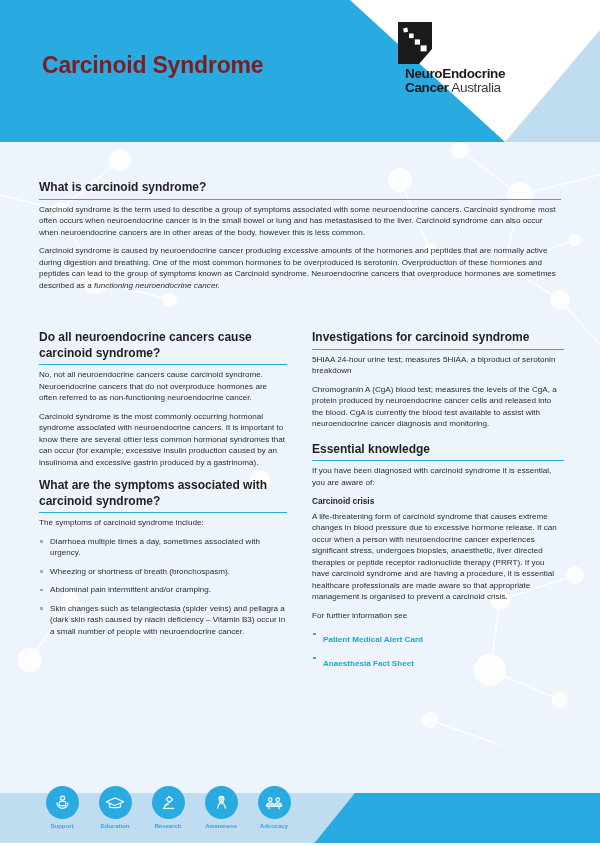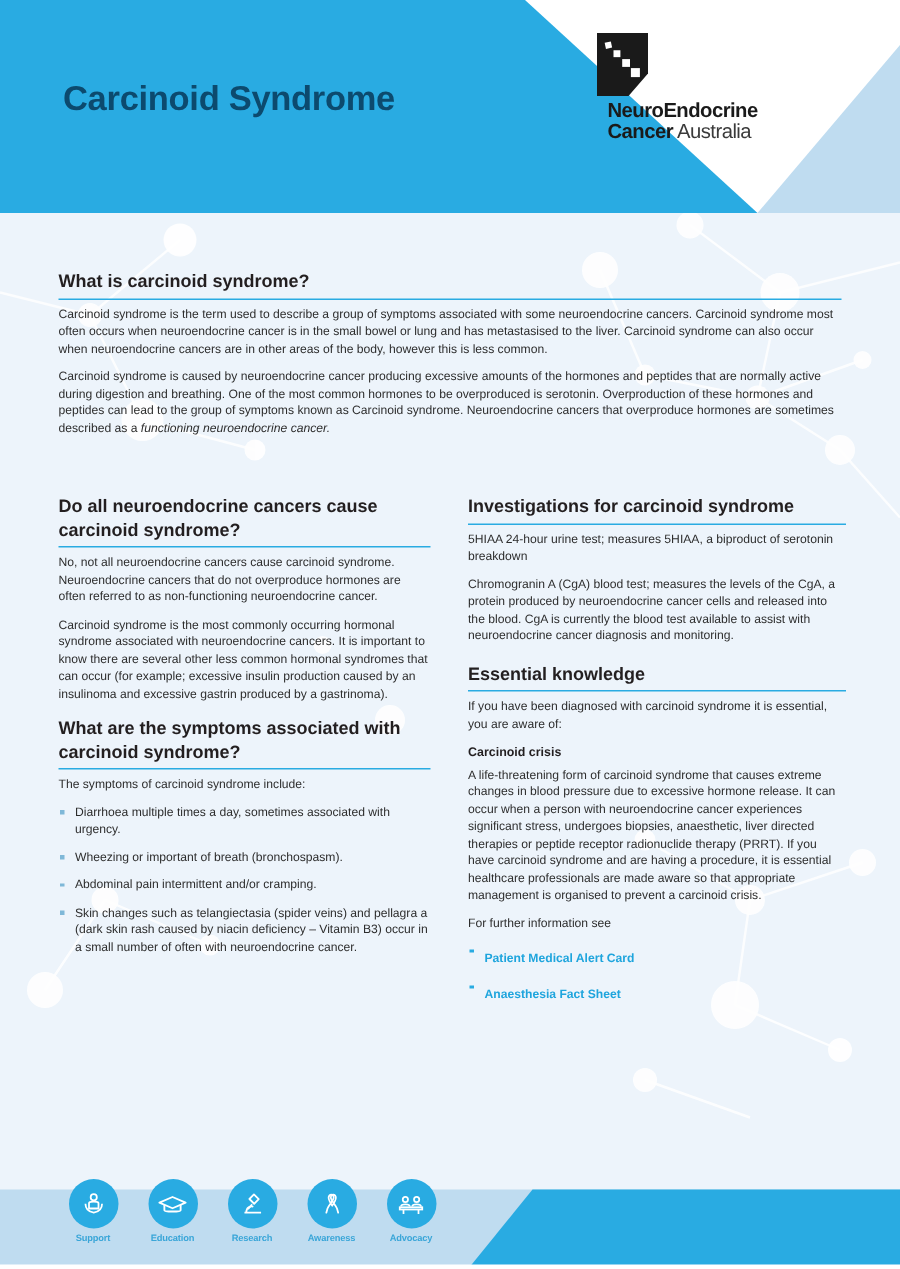--- a/index.html
+++ b/index.html
@@ -43,21 +43,21 @@
     position: absolute;
     left: 0; top: 0;
     width: 600px; height: 142px;
   }
   .header-title {
     position: absolute;
     left: 42px;
     top: 52px;
     font-size: 23px;
     font-weight: bold;
-    color: #0c4a6e;
+    color: #7f1d1d;
     letter-spacing: -0.2px;
     z-index: 4;
   }
   .logo {
     position: absolute;
     left: 398px;
     top: 22px;
     width: 180px;
     height: 48px;
     z-index: 4;
@@ -335,23 +335,23 @@
           <p class="body">Carcinoid syndrome is the most commonly occurring hormonal syndrome associated with neuroendocrine cancers. It is important to know there are several other less common hormonal syndromes that can occur (for example; excessive insulin production caused by an insulinoma and excessive gastrin produced by a gastrinoma).</p>
         </div>
 
         <div style="height:10px"></div>
 
         <div>
           <h2 class="sec">What are the symptoms associated with carcinoid syndrome?</h2>
           <p class="body">The symptoms of carcinoid syndrome include:</p>
           <ul class="blist">
             <li>Diarrhoea multiple times a day, sometimes associated with urgency.</li>
-            <li>Wheezing or important of breath (bronchospasm).</li>
+            <li>Wheezing or shortness of breath (bronchospasm).</li>
             <li>Abdominal pain intermittent and/or cramping.</li>
-            <li>Skin changes such as telangiectasia (spider veins) and pellagra a (dark skin rash caused by niacin deficiency – Vitamin B3) occur in a small number of often with neuroendocrine cancer.</li>
+            <li>Skin changes such as telangiectasia (spider veins) and pellagra a (dark skin rash caused by niacin deficiency – Vitamin B3) occur in a small number of people with neuroendocrine cancer.</li>
           </ul>
         </div>
 
       </div>
 
       <div class="col-right">
 
         <div>
           <h2 class="sec">Investigations for carcinoid syndrome</h2>
           <p class="body">5HIAA 24-hour urine test; measures 5HIAA, a biproduct of serotonin breakdown</p>

